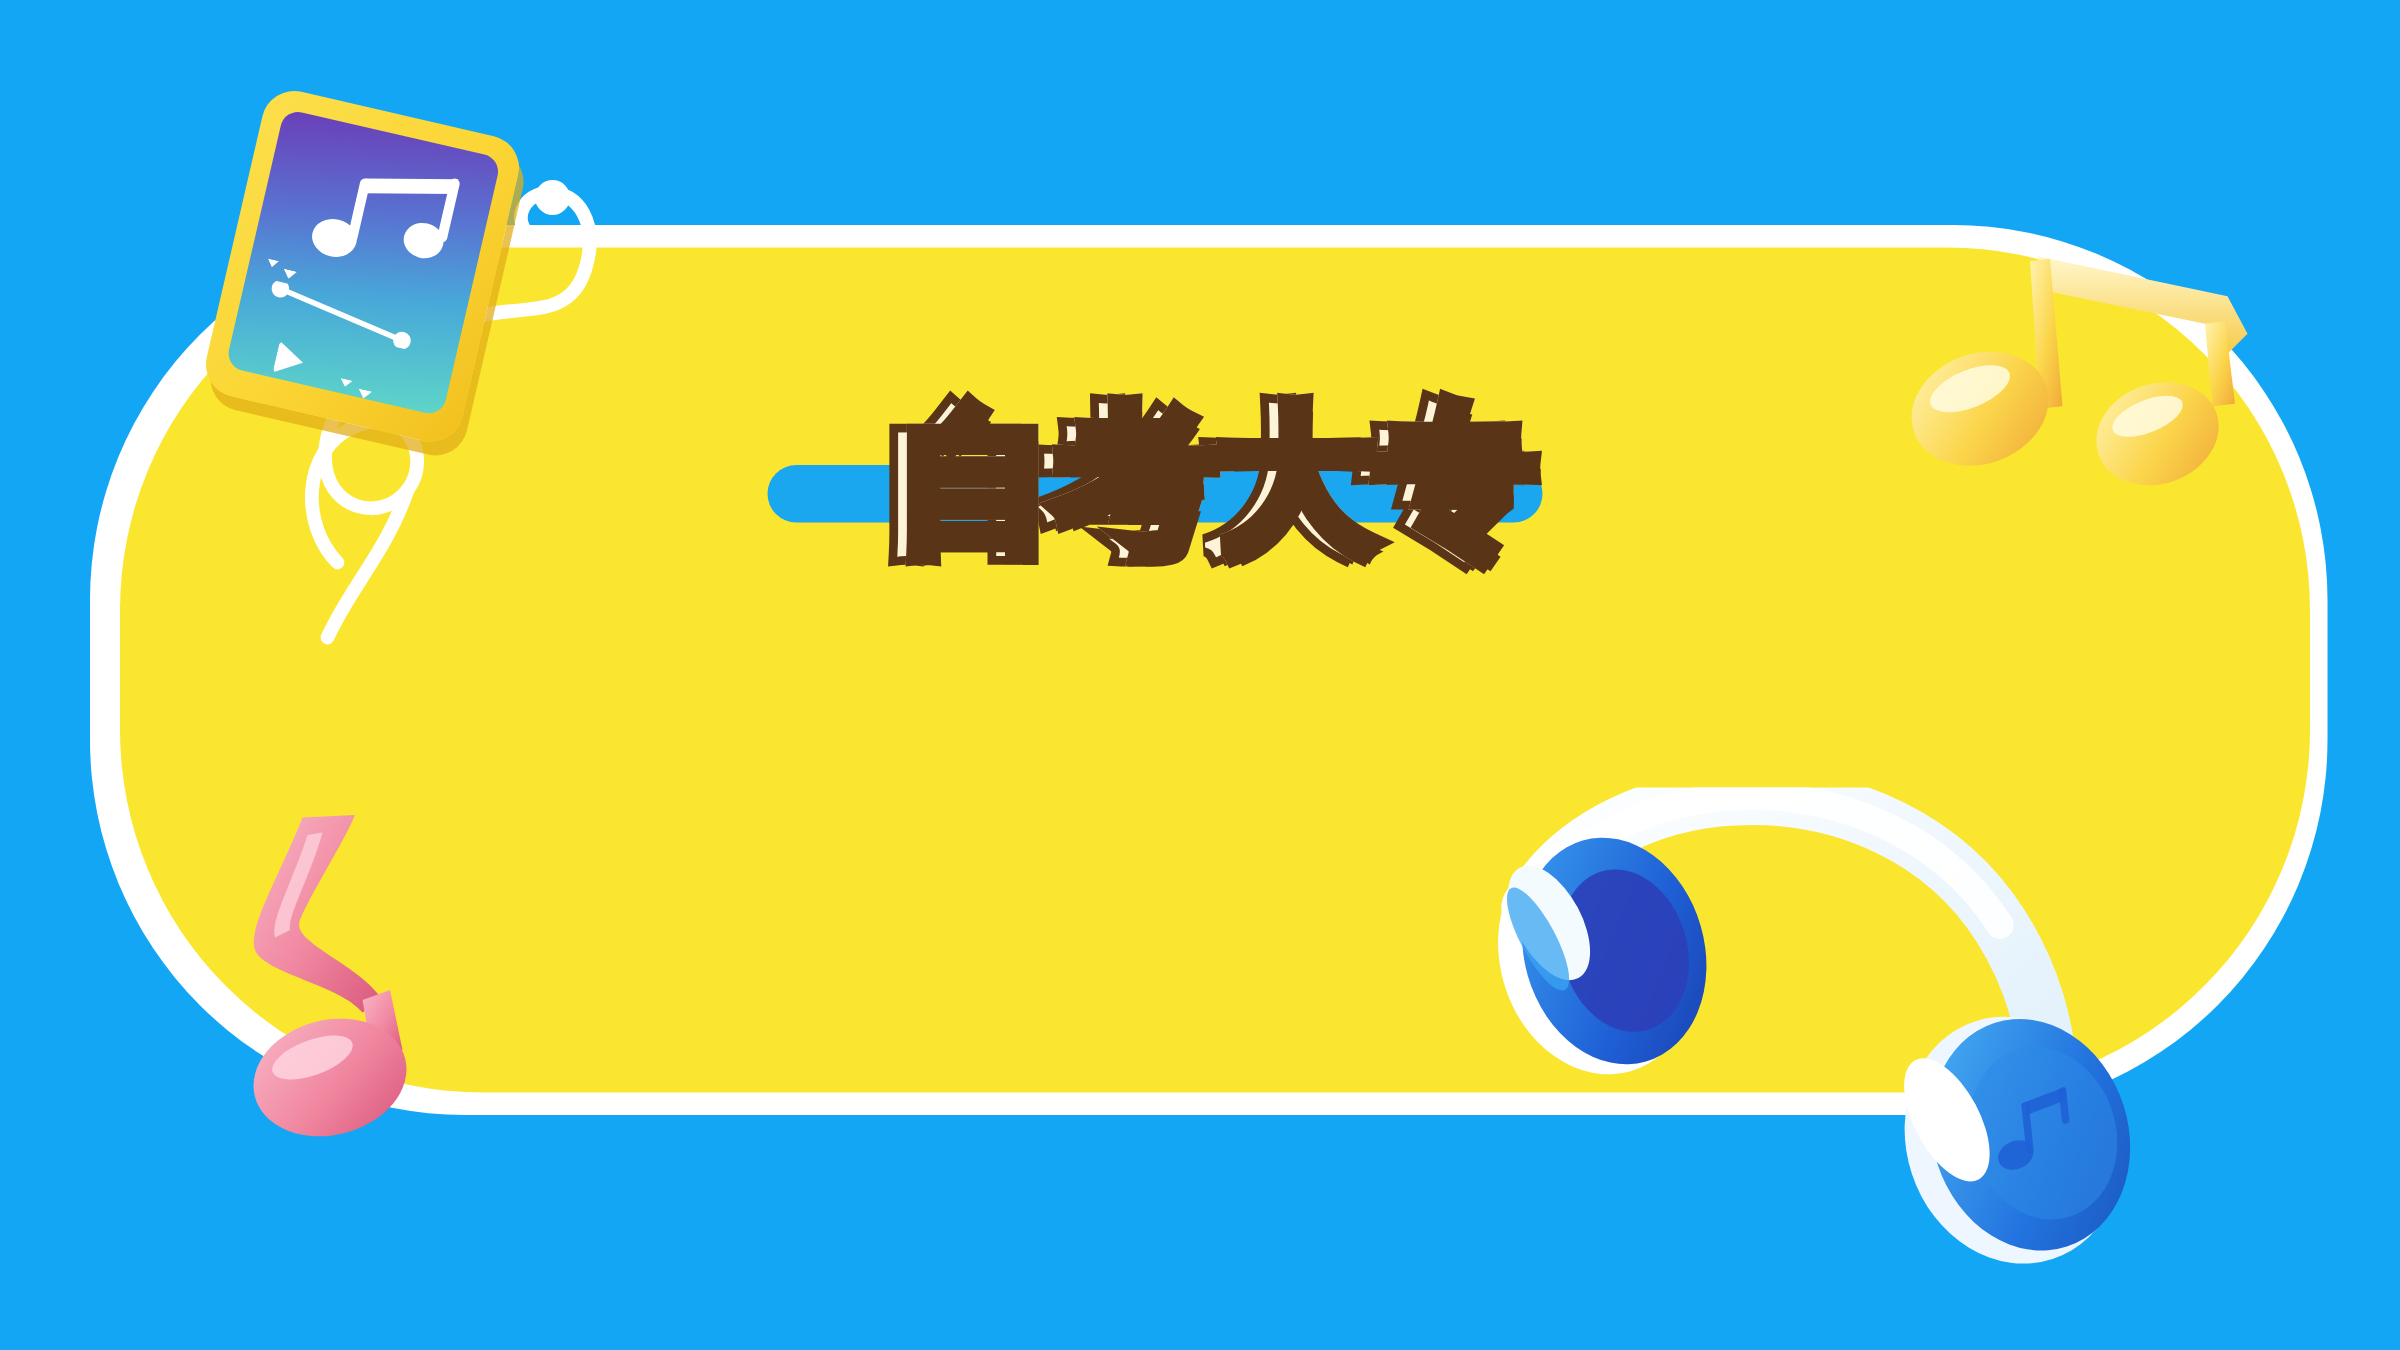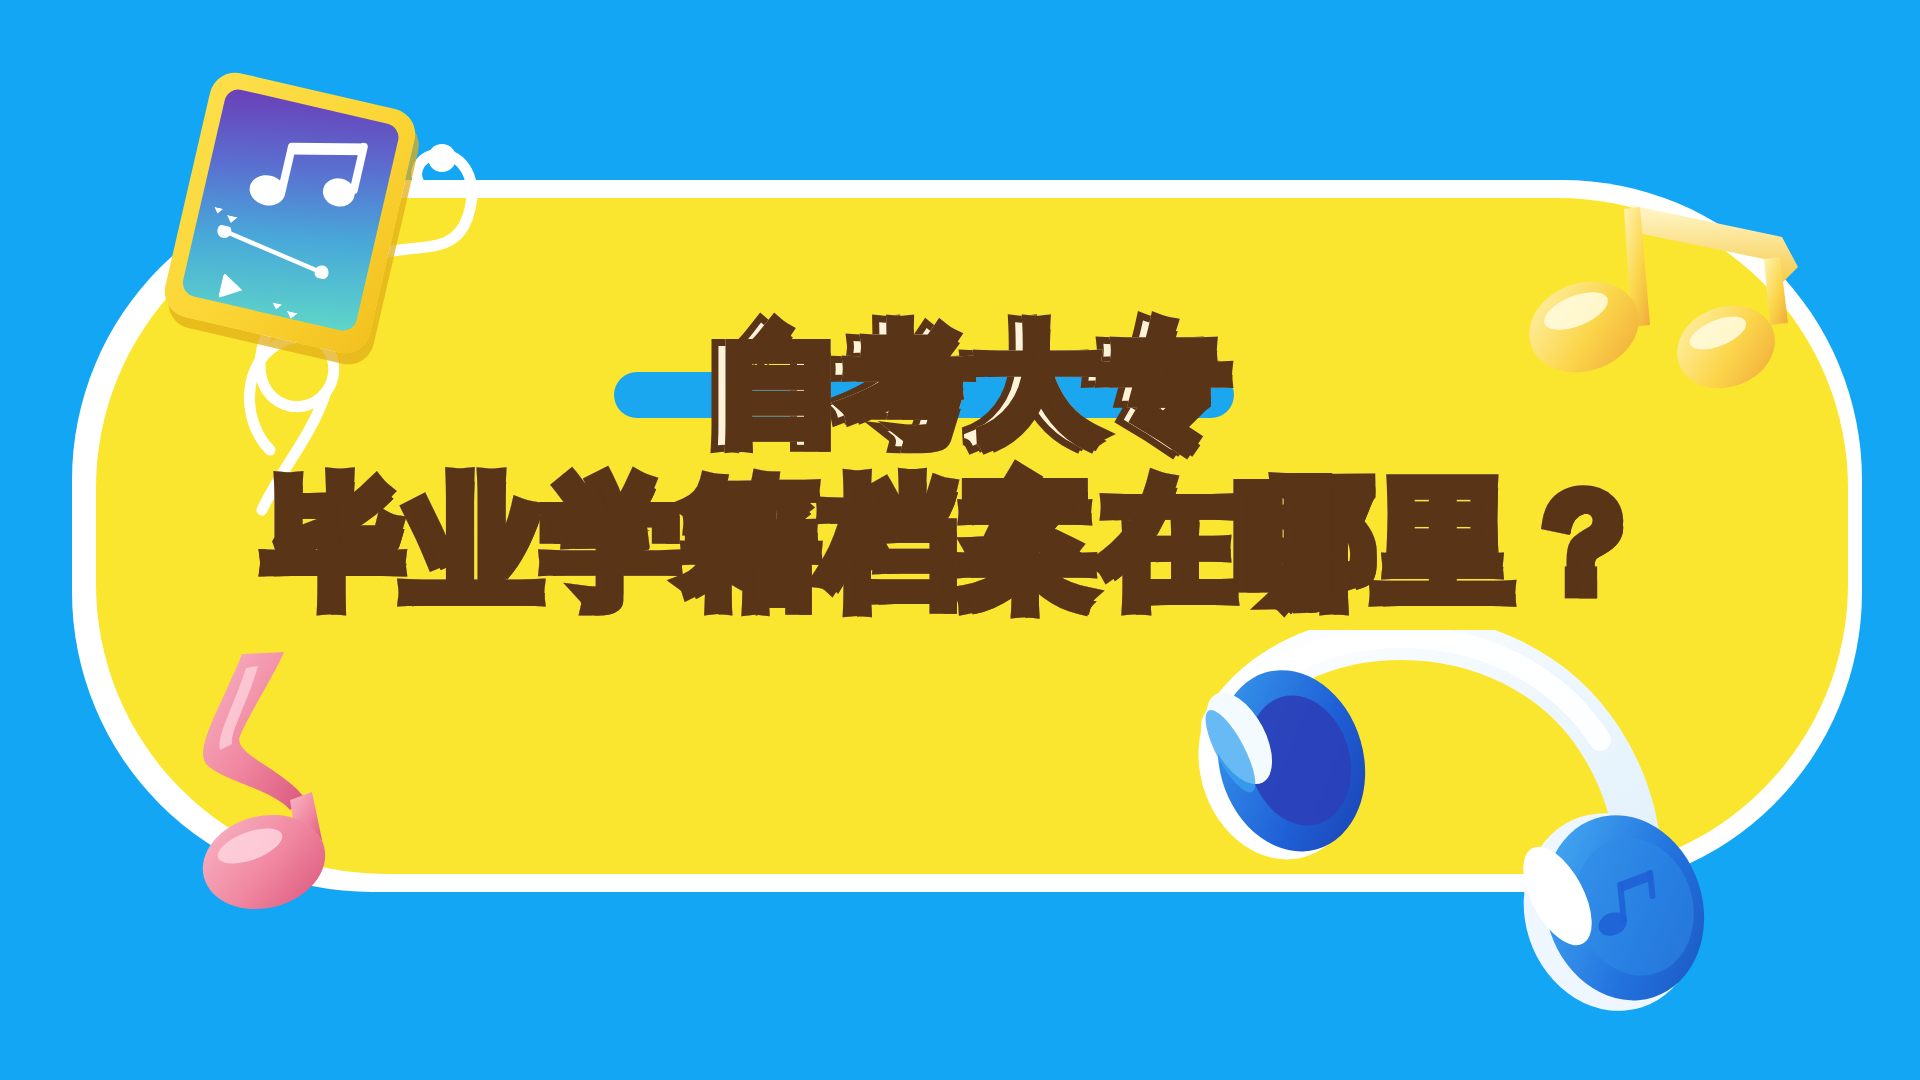--- a/index.html
+++ b/index.html
@@ -239,18 +239,15 @@
       </g>
     </g>
   </svg>
 
   <div class="blue-underline"></div>
 
   <div class="title-wrap">
     <span class="title-line line1" style="position: relative;">
       <span class="grad">自考大专</span>
     <span aria-hidden="true" style="position: absolute; left: 0px; top: 0px; width: 100%; z-index: -1;">自考大专</span></span>
-    <span class="title-line line2" style="position: relative;">
-      <span class="grad">毕业学籍档案在哪里？</span>
-    <span aria-hidden="true" style="position: absolute; left: 0px; top: 0px; width: 100%; z-index: -1;">毕业学籍档案在哪里？</span></span>
   </div>
 
 </div>
 
 </body></html>

